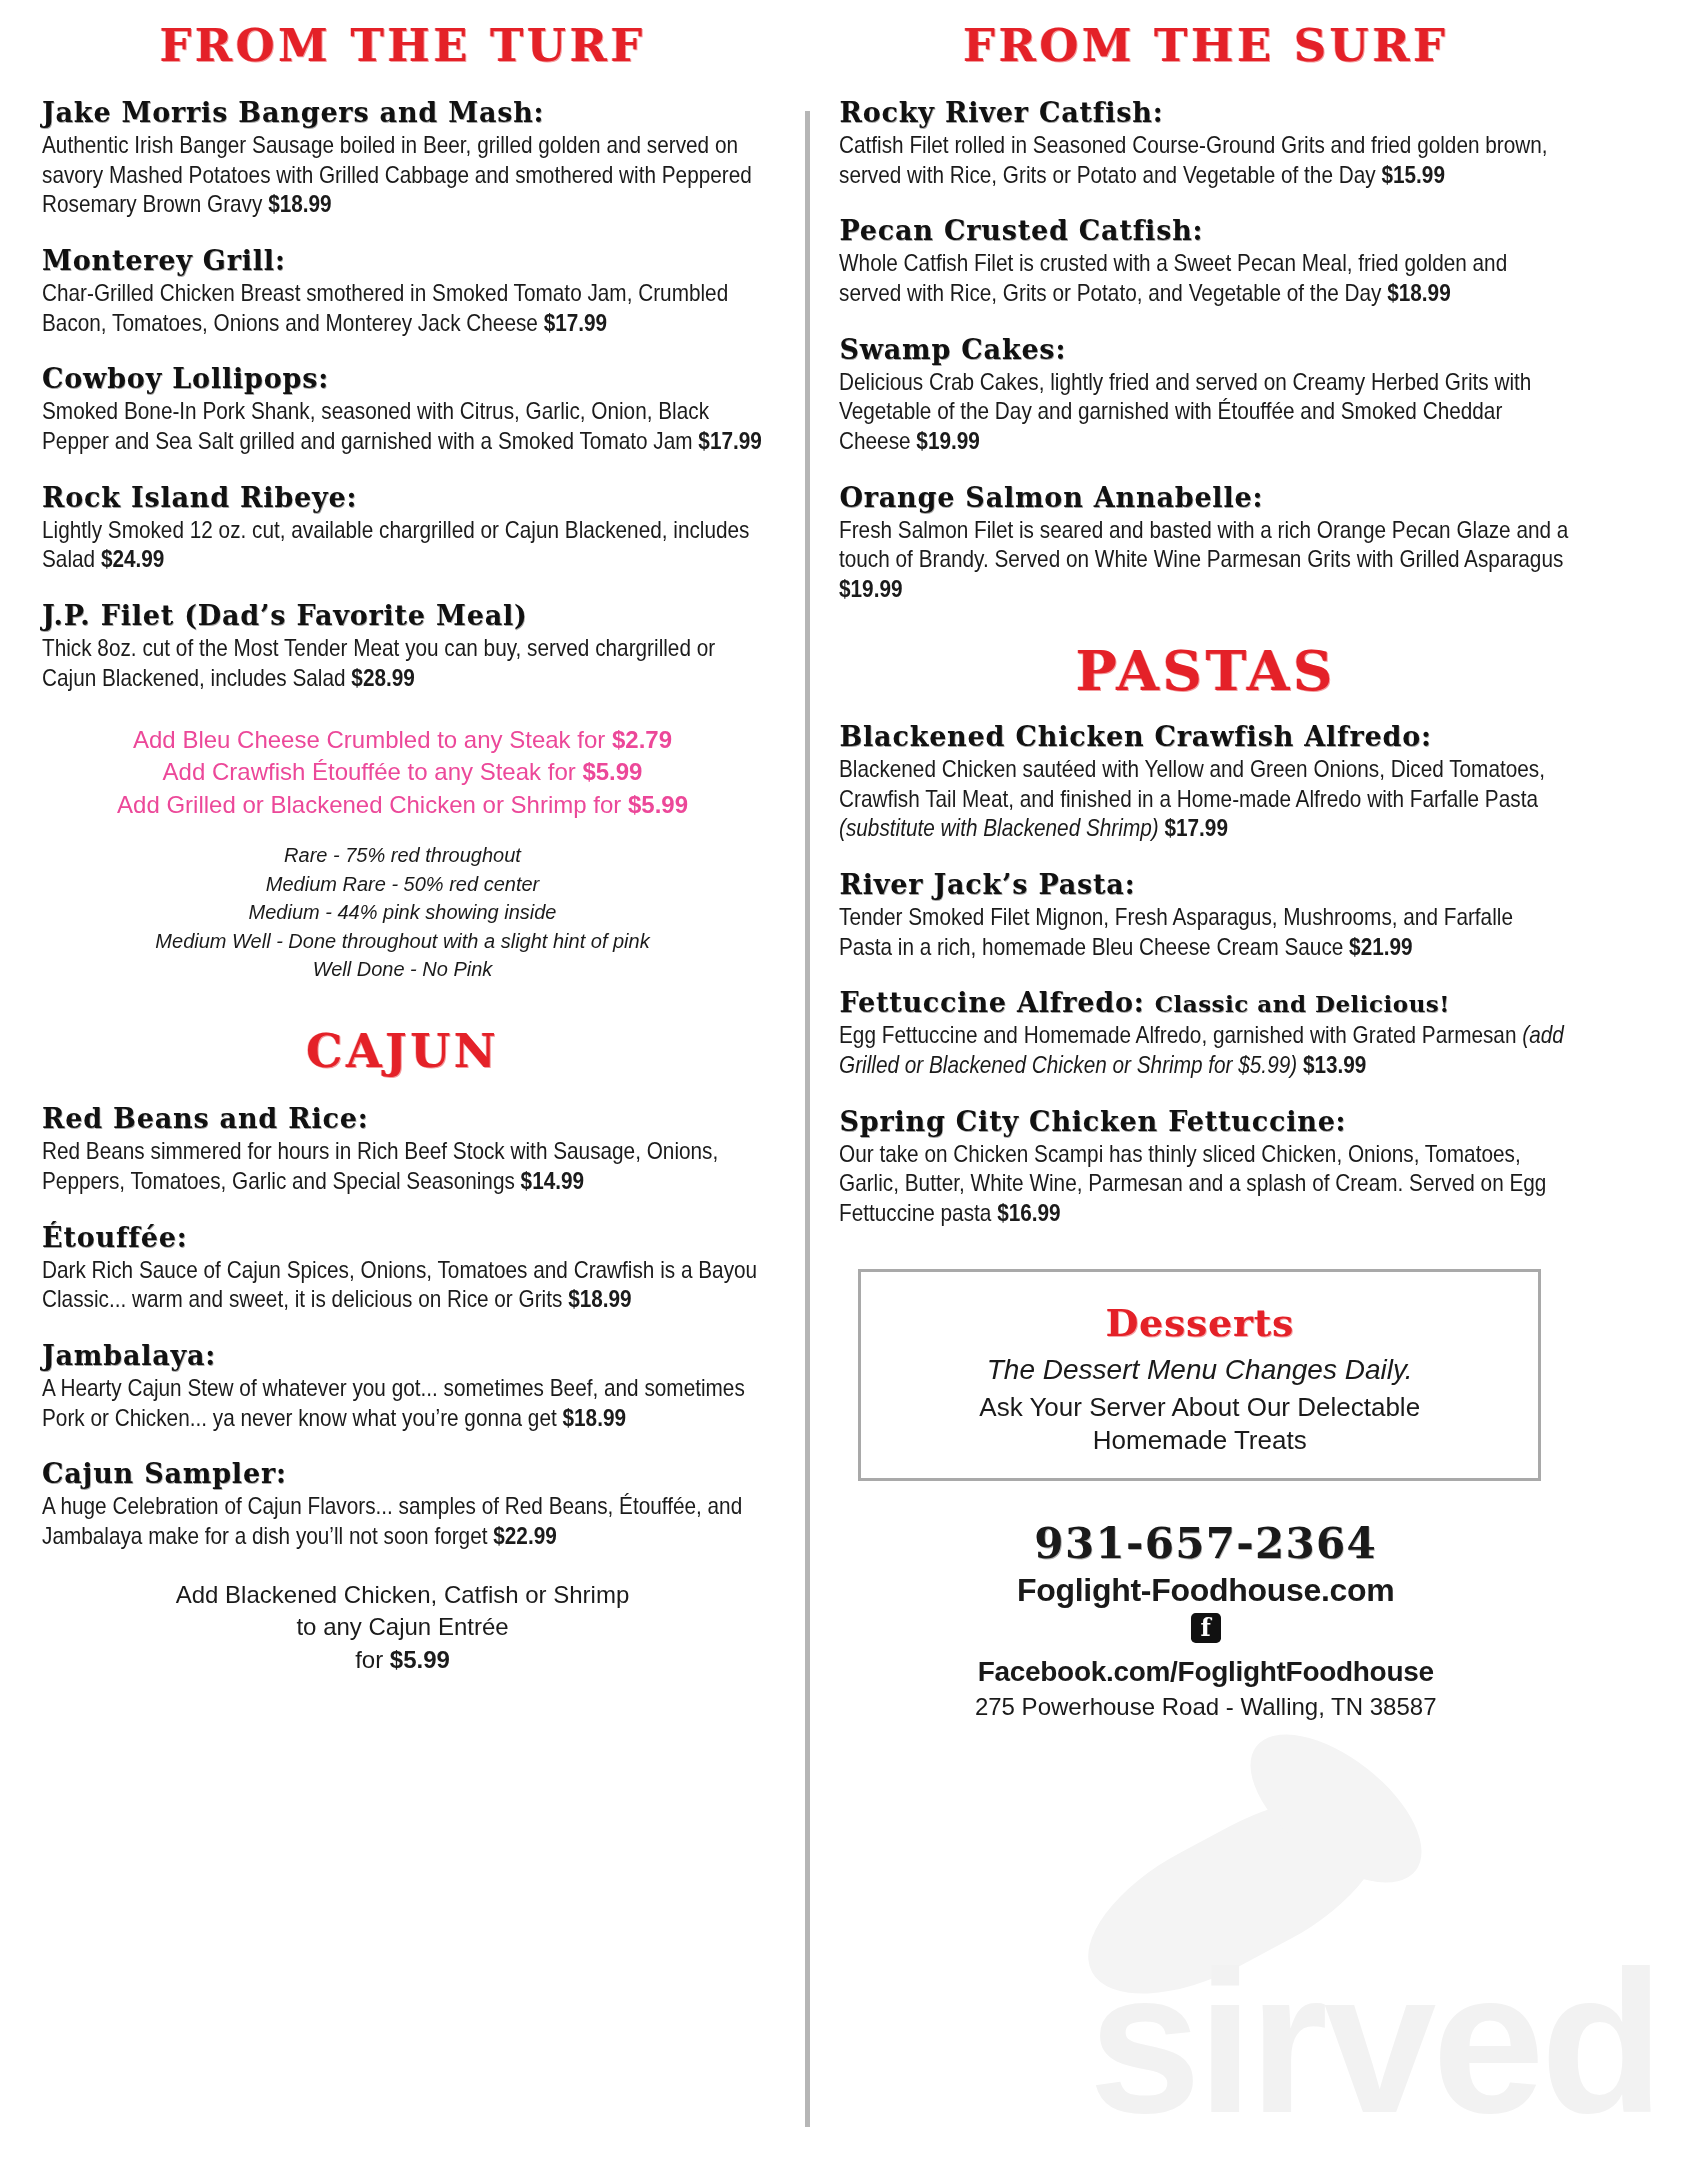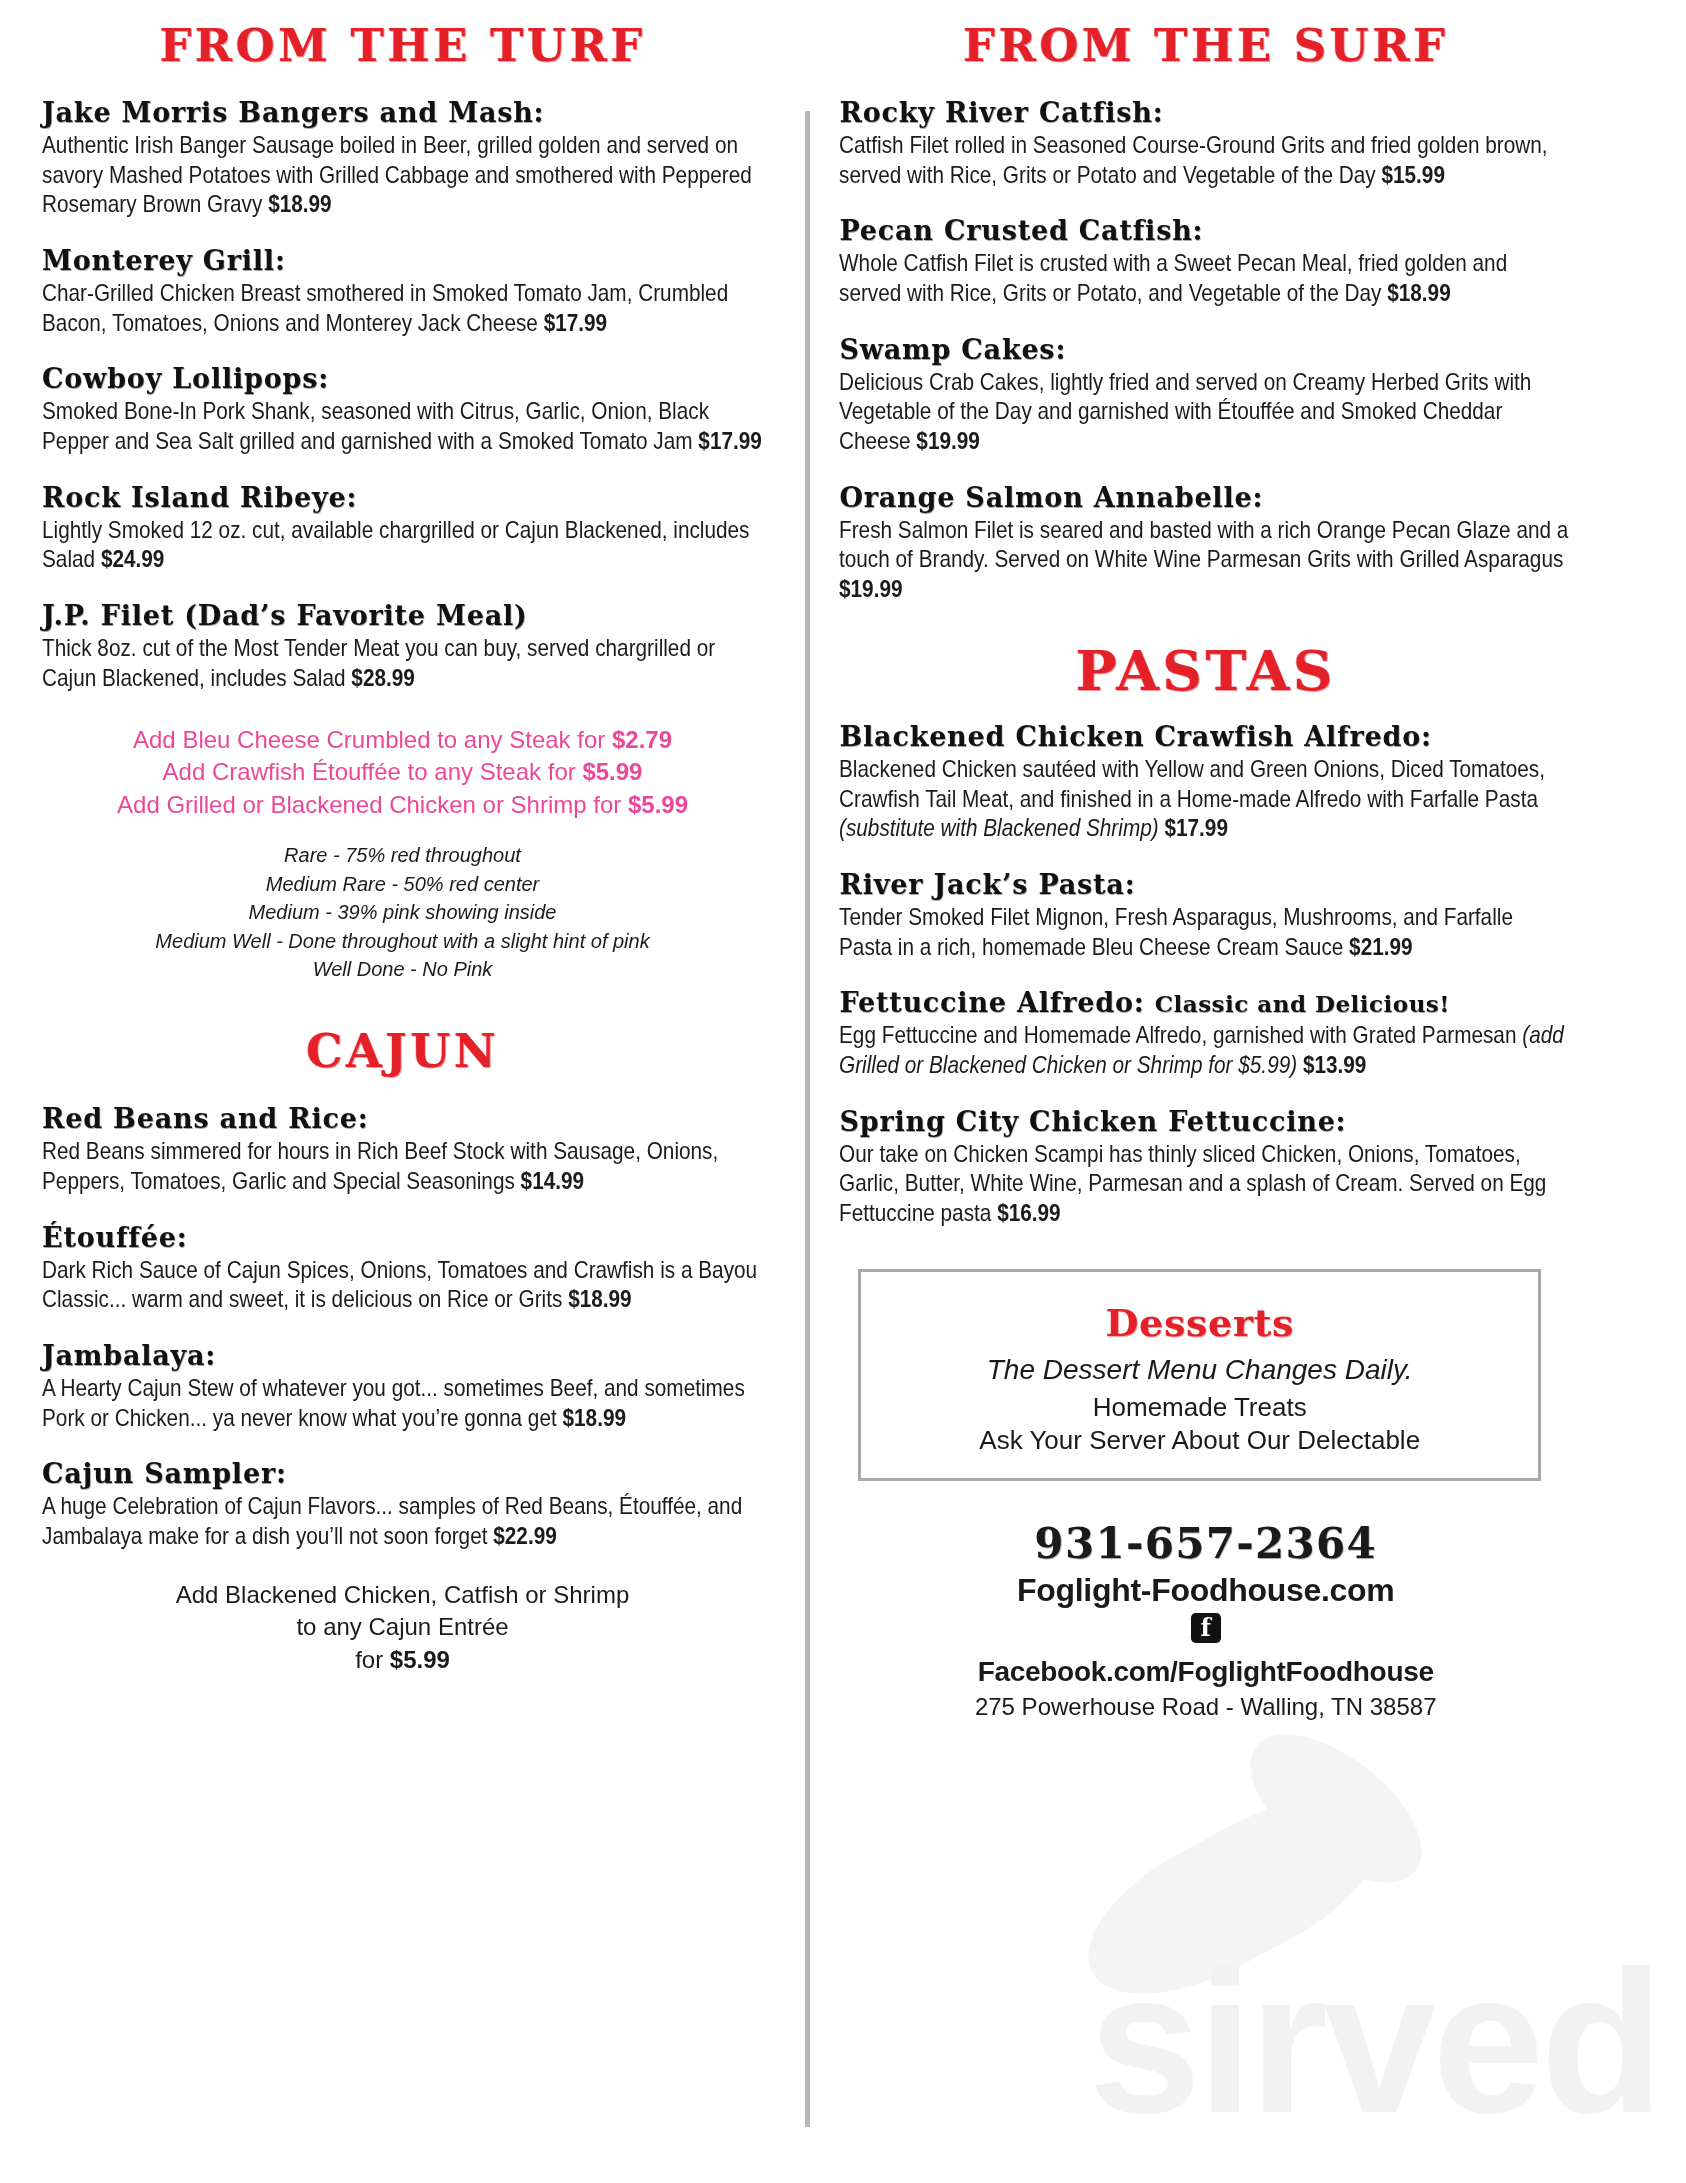--- a/index.html
+++ b/index.html
@@ -286,21 +286,21 @@
 
     <div class="addons">
       <div class="line"><span>Add Bleu Cheese Crumbled to any Steak for </span><b>$2.79</b></div>
       <div class="line"><span>Add Crawfish Étouffée to any Steak for </span><b>$5.99</b></div>
       <div class="line"><span>Add Grilled or Blackened Chicken or Shrimp for </span><b>$5.99</b></div>
     </div>
 
     <div class="temps">
       <div>Rare - 75% red throughout</div>
       <div>Medium Rare - 50% red center</div>
-      <div>Medium - 39% pink showing inside</div>
+      <div>Medium - 44% pink showing inside</div>
       <div>Medium Well - Done throughout with a slight hint of pink</div>
       <div>Well Done - No Pink</div>
     </div>
 
     <h2 class="section-head cajun">CAJUN</h2>
 
     <div class="item">
       <div class="item-name">Red Beans and Rice:</div>
       <p class="item-desc"><span class="cond"><span>Red Beans simmered for hours in Rich Beef Stock with Sausage, Onions, Peppers, Tomatoes, Garlic and Special Seasonings </span><b>$14.99</b></span></p>
     </div>
@@ -372,22 +372,22 @@
     </div>
 
     <div class="item">
       <div class="item-name"><span>Spring City Chicken Fettuccine:</span><span class="tagline"></span></div>
       <p class="item-desc"><span class="cond"><span>Our take on Chicken Scampi has thinly sliced Chicken, Onions, Tomatoes, Garlic, Butter, White Wine, Parmesan and a splash of Cream. Served on Egg Fettuccine pasta </span><i></i><span></span><b>$16.99</b></span></p>
     </div>
 
     <div class="desserts-box">
       <div class="desserts-title">Desserts</div>
       <div class="desserts-sub">The Dessert Menu Changes Daily.</div>
+      <div class="desserts-line">Ask Your Server About Our Delectable</div>
       <div class="desserts-line">Homemade Treats</div>
-      <div class="desserts-line">Ask Your Server About Our Delectable</div>
     </div>
 
     <div class="footer">
       <div class="footer-phone">931-657-2364</div>
       <div class="footer-web">Foglight-Foodhouse.com</div>
       <div class="footer-fb">
         <span class="fb-icon"></span>
         <span class="footer-fb-text">Facebook.com/FoglightFoodhouse</span>
       </div>
       <div class="footer-addr">275 Powerhouse Road - Walling, TN 38587</div>

